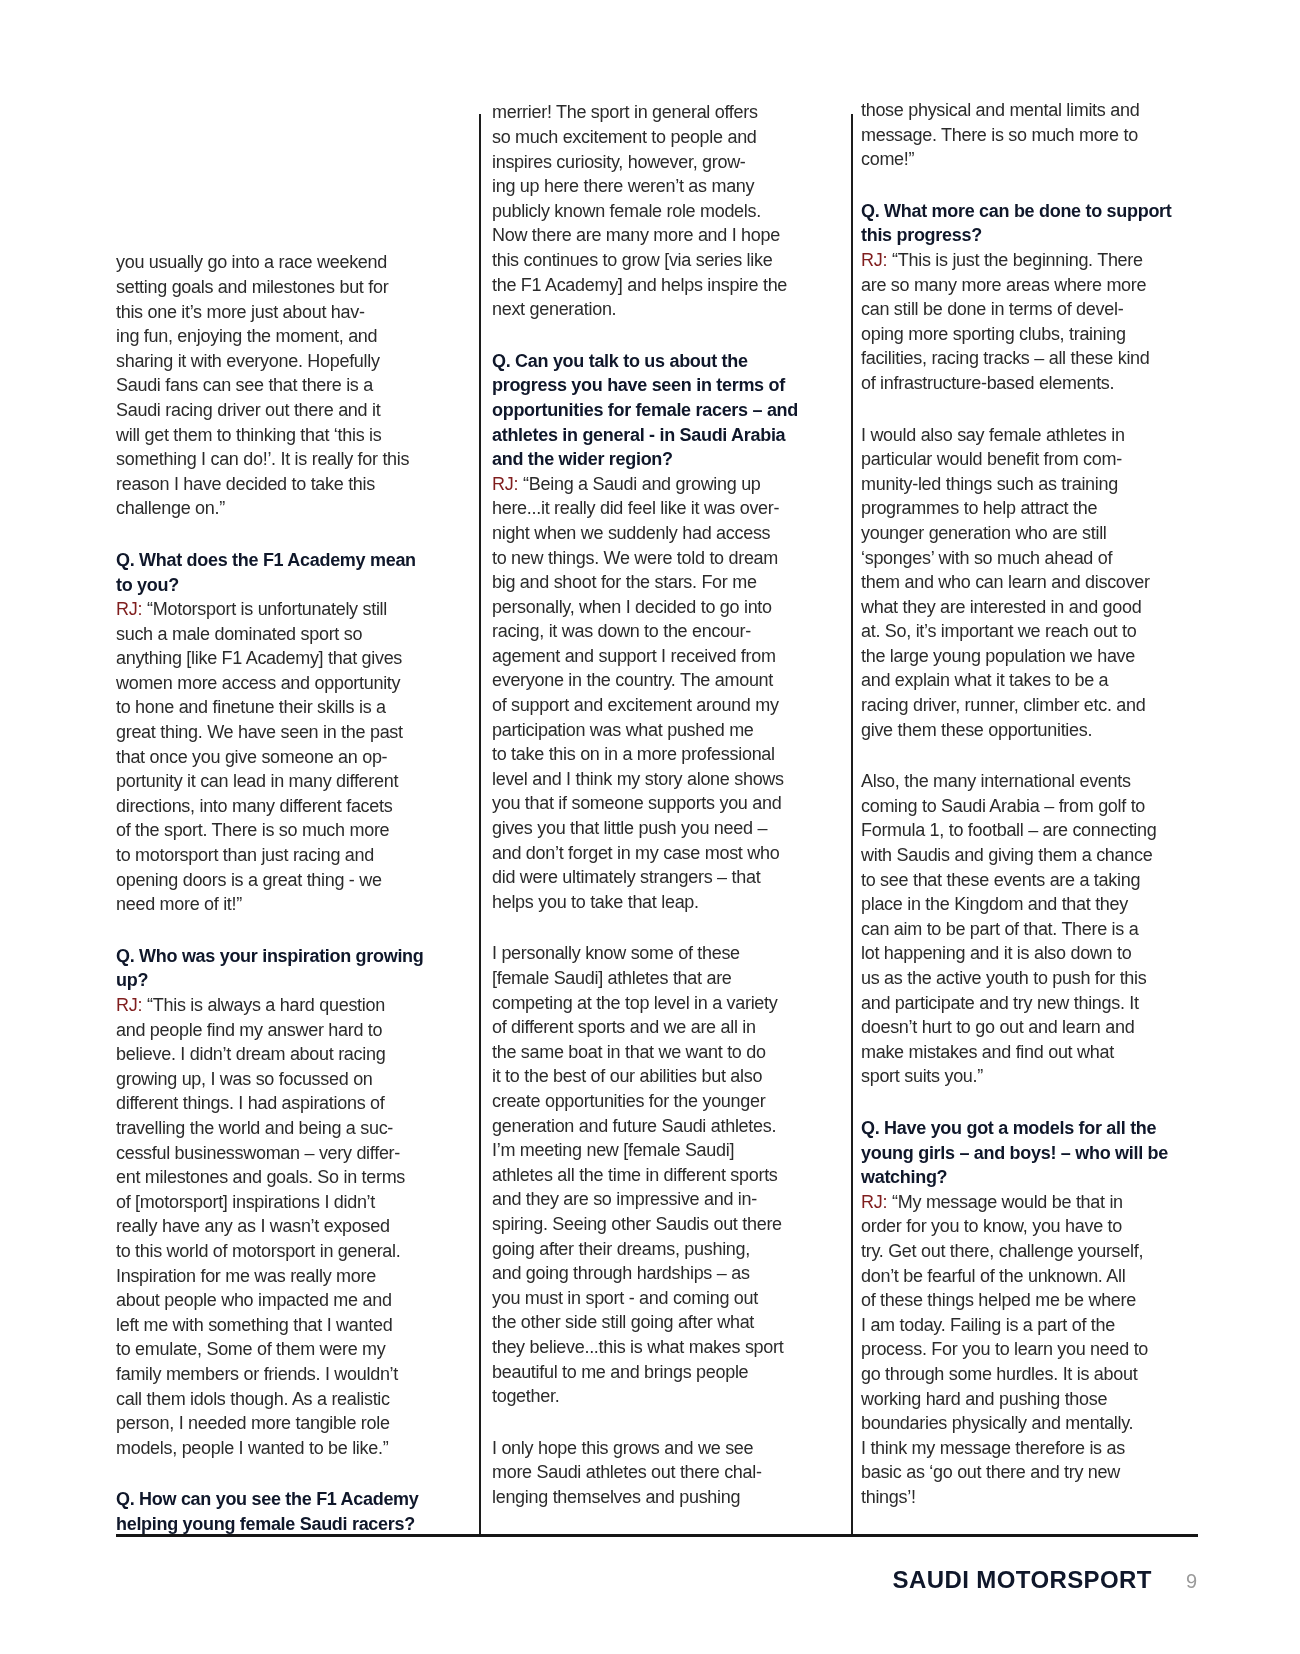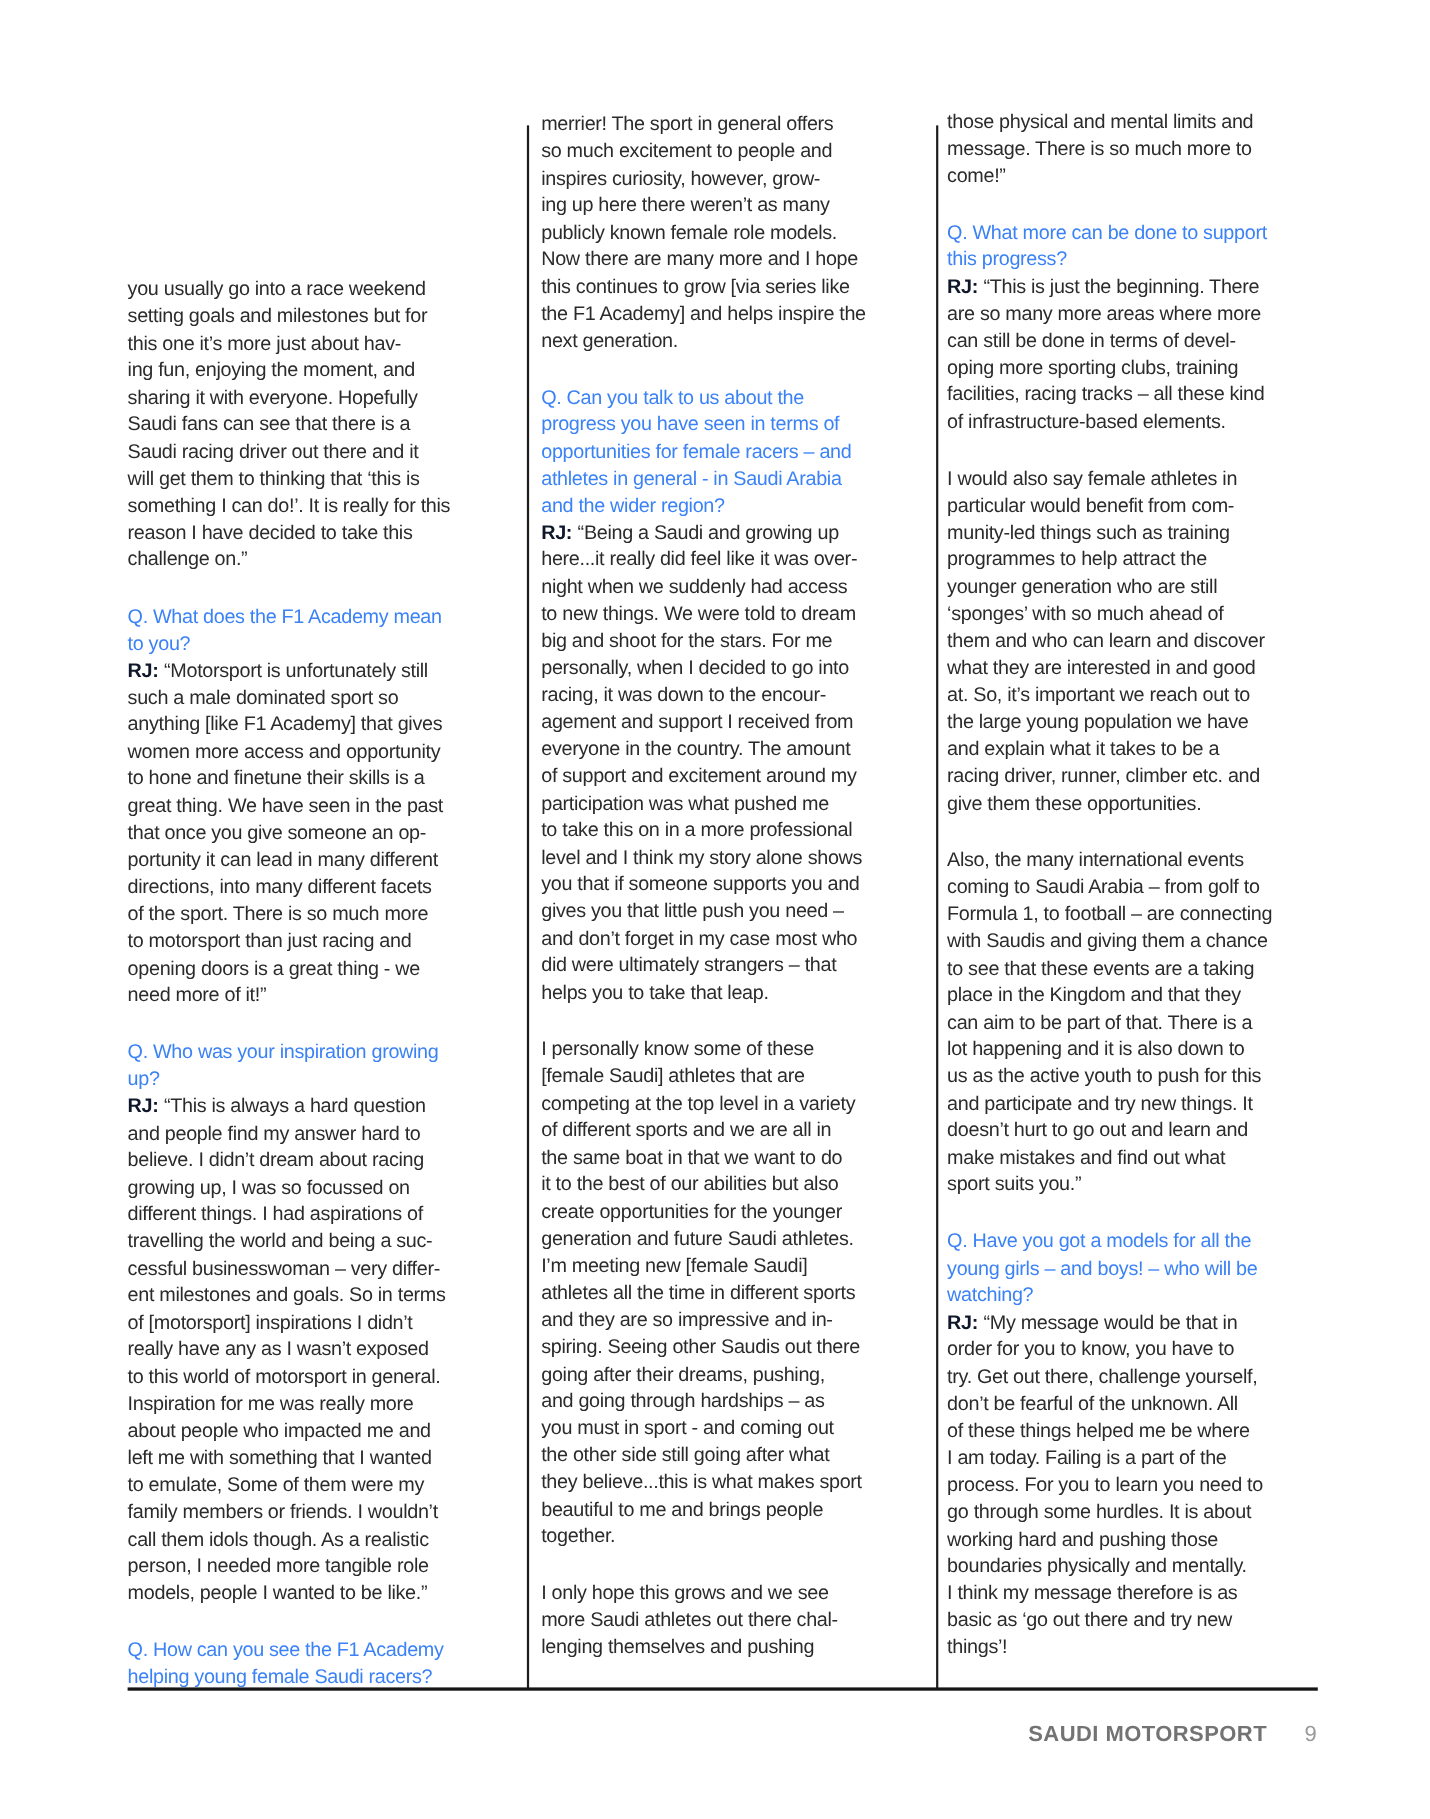--- a/index.html
+++ b/index.html
@@ -30,50 +30,50 @@
   .divider.second { margin-left: 14px; margin-right: 8px; }
   .block {
     font-size: 18px;
     line-height: 24.6px;
     letter-spacing: -0.3px;
     color: #2b2b2b;
     white-space: pre;
     margin: 0 0 27px 0;
   }
   .block.question {
-    font-weight: normal;
-    color: #3b82f6;
-    margin-bottom: 0;
-  }
-  .speaker {
     font-weight: bold;
     color: #0f172a;
+    margin-bottom: 0;
+  }
+  .speaker {
+    font-weight: normal;
+    color: #7f1d1d;
     margin-right: 5px;
   }
   .footer-rule {
     position: absolute;
     left: 116px;
     top: 1534px;
     width: 1082px;
     height: 3px;
     background: #161616;
   }
   .footer {
     position: absolute;
     right: 103px;
     top: 1566px;
     display: flex;
     align-items: baseline;
     gap: 34px;
   }
   .publication {
-    font-size: 20px;
+    font-size: 24px;
     font-weight: bold;
     letter-spacing: 0.4px;
-    color: #737373;
+    color: #0f172a;
   }
   .page-number {
     font-size: 20px;
     color: #9a9a9a;
   }
 </style>
 </head>
 <body>
 
 <div class="content">

